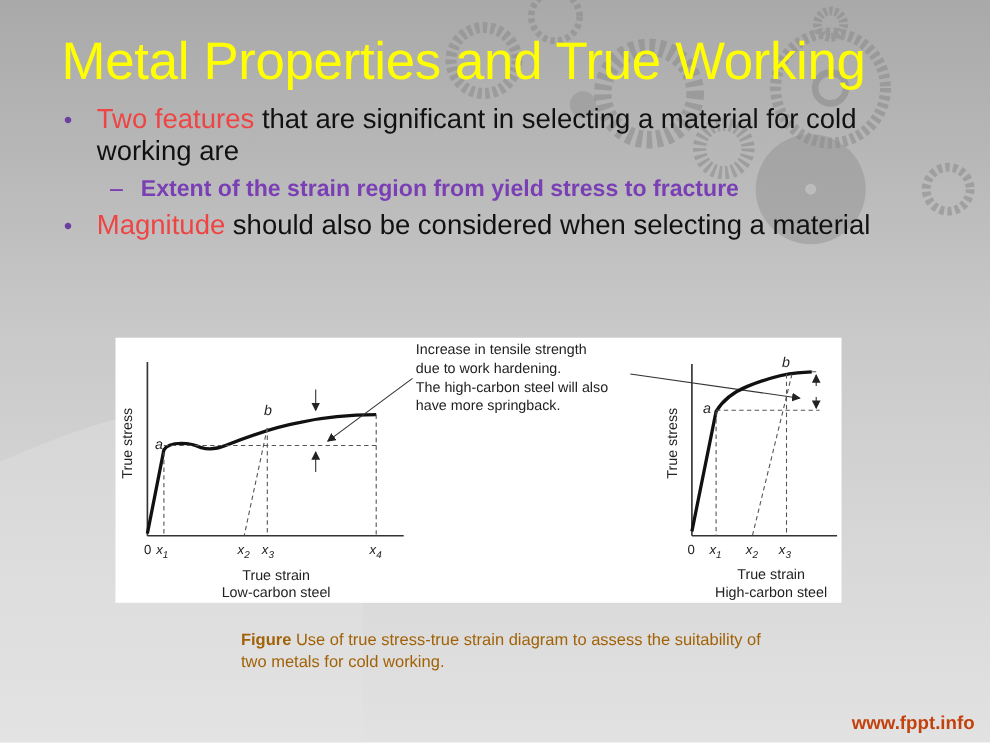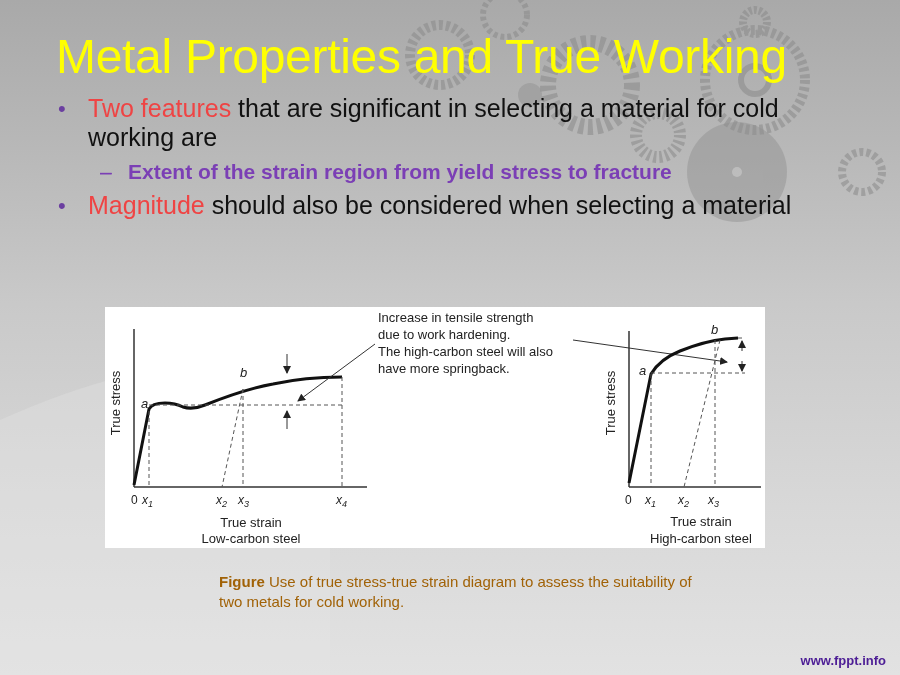--- a/index.html
+++ b/index.html
@@ -11,21 +11,21 @@
   .bullets{position:absolute;left:58px;top:94px;width:760px;}
   .b1{position:relative;padding-left:30px;font-size:25px;line-height:29px;color:#111;}
   .b1 .dot{position:absolute;left:0;top:0;color:#6b3fa0;font-size:22px;}
   .hl{color:#ef4444;font-weight:normal;}
   .sub{position:relative;padding-left:70px;font-size:21px;line-height:33px;color:#7b3fb5;font-weight:bold;}
   .sub .dash{position:absolute;left:42px;top:0;font-weight:normal;color:#7b3fb5;}
   .fig{position:absolute;left:105px;top:307px;width:660px;height:241px;background:#fff;}
   .fig svg{position:absolute;left:0;top:0;}
   .caption{position:absolute;left:219px;top:554px;width:480px;font-size:15px;line-height:20px;color:#a16207;margin-top:18px;}
   .caption b{font-weight:bold;}
-  .footer{position:absolute;right:14px;bottom:7px;font-size:13px;font-weight:bold;color:#4c1d95;}
+  .footer{position:absolute;right:14px;bottom:7px;font-size:17px;font-weight:bold;color:#c2410c;}
 </style>
 </head>
 <body>
 
 <svg class="bg" viewBox="0 0 900 675">
   <g fill="none" stroke="#8a8a8a" opacity="0.55">
     <circle cx="440" cy="55" r="30" stroke-width="10" stroke-dasharray="4 3"></circle>
     <circle cx="505" cy="15" r="22" stroke-width="6" stroke-dasharray="4 3"></circle>
     <circle cx="590" cy="85" r="42" stroke-width="16" stroke-dasharray="5 4"></circle>
     <circle cx="755" cy="80" r="50" stroke-width="10" stroke-dasharray="4 3"></circle>

